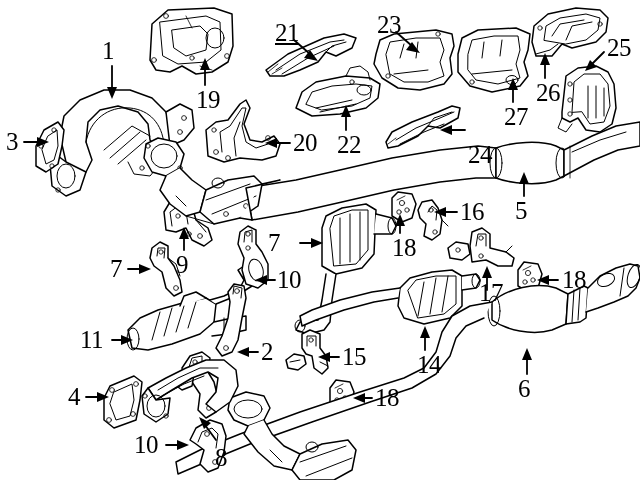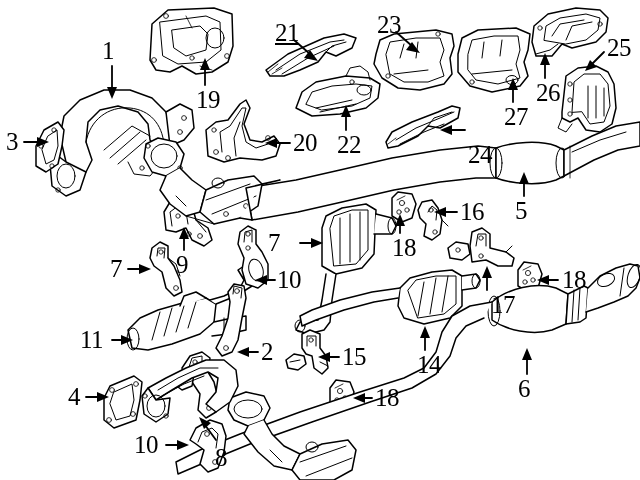--- a/index.html
+++ b/index.html
@@ -534,21 +534,21 @@
   <div class="callout" style="left:110px; top:256px;">7</div>
   <div class="callout" style="left:215px; top:445px;">8</div>
   <div class="callout" style="left:176px; top:252px;">9</div>
   <div class="callout" style="left:134px; top:432px;">10</div>
   <div class="callout" style="left:80px;  top:327px;">11</div>
   <div class="callout" style="left:277px; top:267px;">10</div>
   <div class="callout" style="left:268px; top:230px;">7</div>
   <div class="callout" style="left:417px; top:352px;">14</div>
   <div class="callout" style="left:342px; top:344px;">15</div>
   <div class="callout" style="left:460px; top:199px;">16</div>
-  <div class="callout" style="left:479px; top:292px;margin-left:12px;">17</div>
+  <div class="callout" style="left:479px; top:280px;">17</div>
   <div class="callout" style="left:392px; top:235px;">18</div>
   <div class="callout" style="left:562px; top:267px;">18</div>
   <div class="callout" style="left:375px; top:385px;">18</div>
   <div class="callout" style="left:196px; top:87px;">19</div>
   <div class="callout" style="left:293px; top:130px;">20</div>
   <div class="callout" style="left:275px; top:20px;text-decoration:underline;">21</div>
   <div class="callout" style="left:337px; top:132px;">22</div>
   <div class="callout" style="left:377px; top:12px;">23</div>
   <div class="callout" style="left:468px; top:117px;margin-top:25px;">24</div>
   <div class="callout" style="left:607px; top:35px;">25</div>

